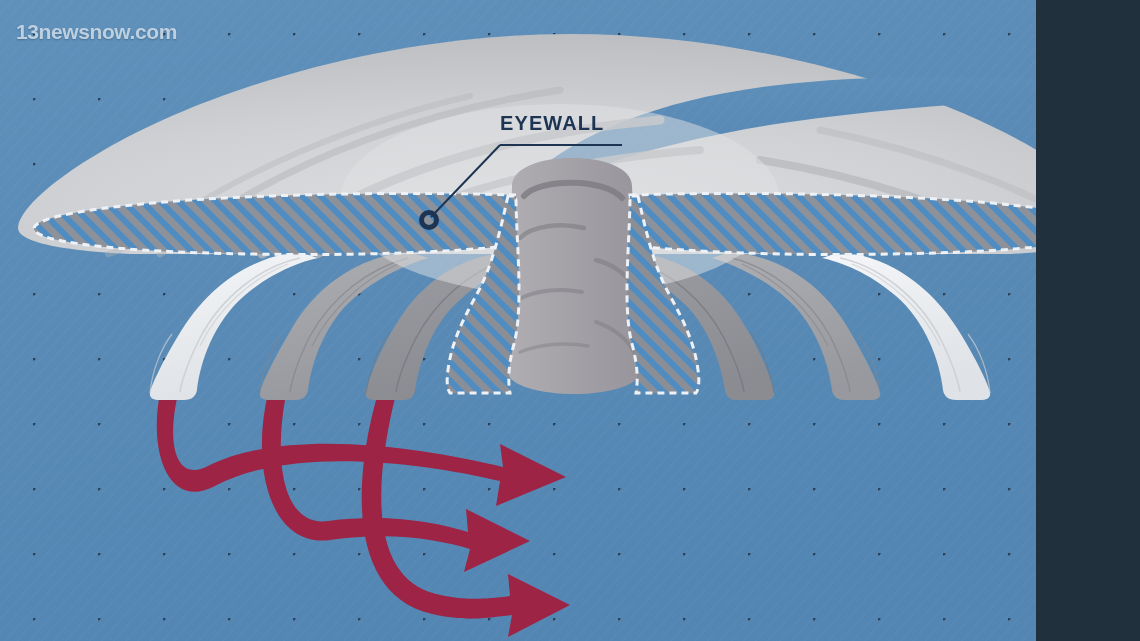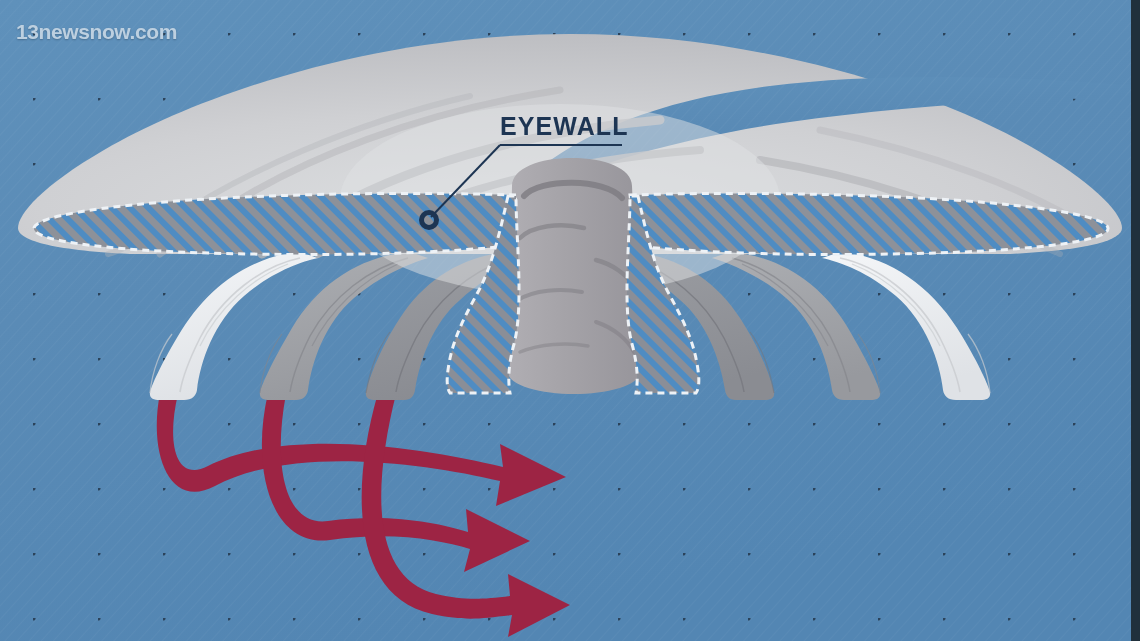--- a/index.html
+++ b/index.html
@@ -1,20 +1,20 @@
 <!DOCTYPE html>
 <html><head>
 <meta charset="utf-8">
 <title>Hurricane Eyewall Diagram</title>
 <style>
   html,body{margin:0;padding:0;background:#20303c;}
   body{font-family:"Liberation Sans",sans-serif;}
   #stage{
     position:relative;
-    width:1131px;height:641px;
+    width:1036px;height:641px;
     overflow:hidden;
     background:#5b8cb8;
   }
   #stage svg.layer{position:absolute;left:0;top:0;width:1140px;height:641px;}
   #watermark{
     position:absolute;
     left:16px;top:20px;
     font-family:"Liberation Sans",sans-serif;
     font-size:21px;
     font-weight:700;
@@ -22,21 +22,21 @@
     color:#c6d6e4;
     opacity:.92;
     text-shadow:0 1px 2px rgba(20,40,60,.35);
     user-select:none;
     z-index:40;
   }
   #label-eyewall{
     position:absolute;
     left:500px;top:112px;
     font-family:"Liberation Sans",sans-serif;
-    font-size:25px;
+    font-size:20px;
     font-weight:700;
     letter-spacing:1.1px;
     color:#1d3553;
     white-space:nowrap;
     z-index:40;
     user-select:none;
   }
 </style>
 </head>
 <body>

